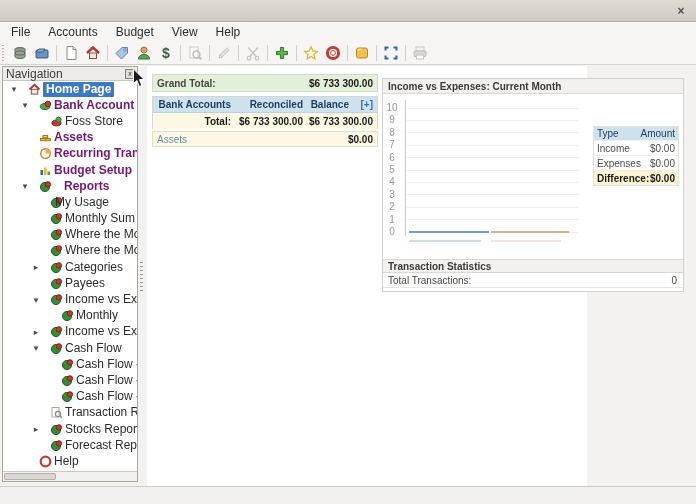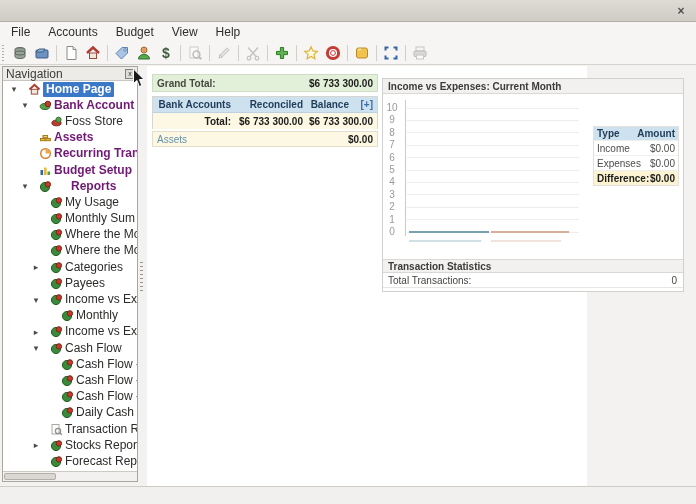--- a/index.html
+++ b/index.html
@@ -76,21 +76,21 @@
   #ie-header{height:15px;background:#f2f1ef;border-bottom:1px solid #dad8d5;display:flex;align-items:center;}
   #ie-header span{font-size:10px;font-weight:bold;color:#3b3b39;padding-left:5px;}
   #chart{position:absolute;left:0;top:15px;width:300px;height:162px;}
   .ytick{position:absolute;width:18px;text-align:center;font-size:10px;color:#9a9a98;line-height:8px;}
   .gridline{position:absolute;left:24px;width:172px;height:1px;background:#ededeb;}
   #yaxis{position:absolute;left:22px;top:6px;width:1px;height:136px;background:#c9c9c7;}
   .series-line{position:absolute;height:2px;}
   .series-shadow{position:absolute;height:2px;opacity:.35;}
   #legend{position:absolute;left:210px;top:47px;width:86px;font-size:10px;border:1px solid #e3e1de;}
   #legend .lg-hdr{height:13px;background:var(--blue-hdr);display:flex;align-items:center;padding:0 3px;}
-  #legend .lg-hdr span{font-weight:bold;color:#1f3c58;}
+  #legend .lg-hdr span{font-weight:normal;color:#1f3c58;}
   #legend .lg-row{height:15px;display:flex;align-items:center;padding:0 3px;border-top:1px solid #efefed;color:#4c4c4a;background:#fff;}
   #legend .lg-row.diff{background:var(--cream-diff);font-weight:bold;color:#1c1c1a;}
   #legend .k{flex:1;}
   #legend .v{text-align:right;}
   #ts-header{position:absolute;left:0;top:180px;width:300px;height:14px;background:#f2f1ef;
     border-top:1px solid #dad8d5;border-bottom:1px solid #dad8d5;display:flex;align-items:center;}
   #ts-header span{font-size:10px;font-weight:bold;color:#3b3b39;padding-left:5px;}
   #ts-row{position:absolute;left:0;top:194px;width:300px;height:15px;display:flex;align-items:center;
     border-bottom:1px solid #e8e6e3;font-size:10px;color:#454543;}
   #ts-row .k{flex:1;padding-left:5px;}
@@ -375,28 +375,28 @@
               <rect x="8.5" y="7.5" width="2.6" height="3.5" fill="#57a04c"></rect>
             </svg></span>
           <span class="tlabel bold" style="left: 51px;">Budget Setup</span>
         </div>
         <div class="trow">
           <span class="exp" style="left: 16px;">▾</span>
           <span class="ticon" style="left: 36px;"><svg width="13" height="13" viewBox="0 0 13 13">
               <circle cx="6" cy="7" r="4.6" fill="#3b8a3b" stroke="#245d24"></circle>
               <circle cx="8.9" cy="4.4" r="2.7" fill="#c13b2a" stroke="#7d2318"></circle>
             </svg></span>
-          <span class="tlabel bold" style="left: 68px;">Reports</span>
-        </div>
-        <div class="trow">
-          <span class="ticon" style="left: 47px;"><svg width="13" height="13" viewBox="0 0 13 13">
-              <circle cx="6" cy="7" r="4.6" fill="#3b8a3b" stroke="#245d24"></circle>
-              <circle cx="8.9" cy="4.4" r="2.7" fill="#c13b2a" stroke="#7d2318"></circle>
-            </svg></span>
-          <span class="tlabel" style="left: 62px;">My Usage</span>
+          <span class="tlabel bold" style="left: 61px;">Reports</span>
+        </div>
+        <div class="trow">
+          <span class="ticon" style="left: 47px;"><svg width="13" height="13" viewBox="0 0 13 13">
+              <circle cx="6" cy="7" r="4.6" fill="#3b8a3b" stroke="#245d24"></circle>
+              <circle cx="8.9" cy="4.4" r="2.7" fill="#c13b2a" stroke="#7d2318"></circle>
+            </svg></span>
+          <span class="tlabel" style="left: 52px;">My Usage</span>
         </div>
         <div class="trow">
           <span class="ticon" style="left: 47px;"><svg width="13" height="13" viewBox="0 0 13 13">
               <circle cx="6" cy="7" r="4.6" fill="#3b8a3b" stroke="#245d24"></circle>
               <circle cx="8.9" cy="4.4" r="2.7" fill="#c13b2a" stroke="#7d2318"></circle>
             </svg></span>
           <span class="tlabel" style="left: 62px;">Monthly Sum</span>
         </div>
         <div class="trow">
           <span class="ticon" style="left: 47px;"><svg width="13" height="13" viewBox="0 0 13 13">
@@ -471,27 +471,20 @@
               <circle cx="8.9" cy="4.4" r="2.7" fill="#c13b2a" stroke="#7d2318"></circle>
             </svg></span>
           <span class="tlabel" style="left: 73px;">Cash Flow -</span>
         </div>
         <div class="trow">
           <span class="ticon" style="left: 58px;"><svg width="13" height="13" viewBox="0 0 13 13">
               <circle cx="6" cy="7" r="4.6" fill="#3b8a3b" stroke="#245d24"></circle>
               <circle cx="8.9" cy="4.4" r="2.7" fill="#c13b2a" stroke="#7d2318"></circle>
             </svg></span>
           <span class="tlabel" style="left: 73px;">Cash Flow -</span>
-        </div>
-        <div class="trow">
-          <span class="ticon" style="left: 58px;"><svg width="13" height="13" viewBox="0 0 13 13">
-              <circle cx="6" cy="7" r="4.6" fill="#3b8a3b" stroke="#245d24"></circle>
-              <circle cx="8.9" cy="4.4" r="2.7" fill="#c13b2a" stroke="#7d2318"></circle>
-            </svg></span>
-          <span class="tlabel" style="left: 73px;">Daily Cash</span>
         </div>
         <div class="trow">
           <span class="ticon" style="left: 47px;"><svg width="13" height="13" viewBox="0 0 13 13">
               <rect x="2" y="1.5" width="7" height="9.5" fill="#fff" stroke="#a8a8a6"></rect>
               <circle cx="8" cy="8" r="2.6" fill="none" stroke="#8f8f8d" stroke-width="1.3"></circle>
               <line x1="9.8" y1="9.8" x2="11.8" y2="11.8" stroke="#8f8f8d" stroke-width="1.6"></line>
             </svg></span>
           <span class="tlabel" style="left: 62px;">Transaction R</span>
         </div>
         <div class="trow">

